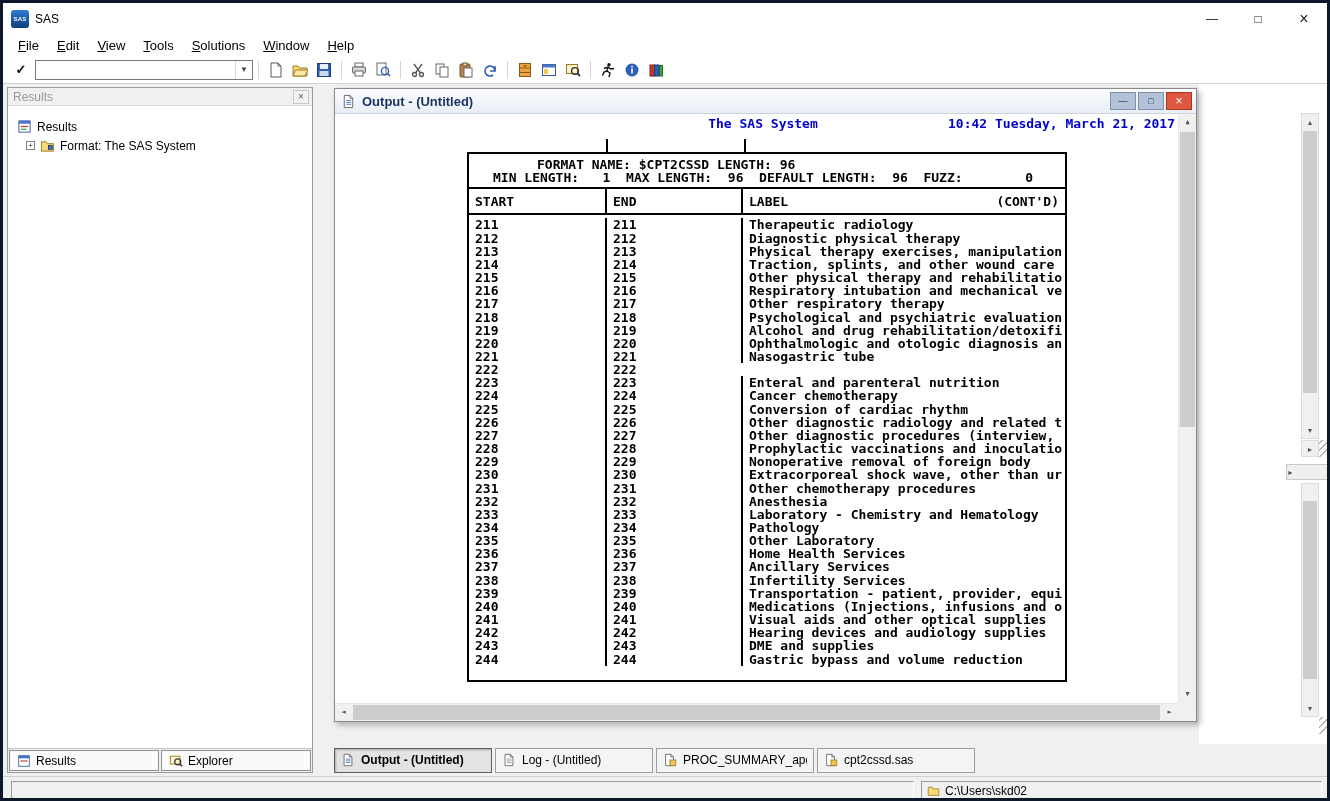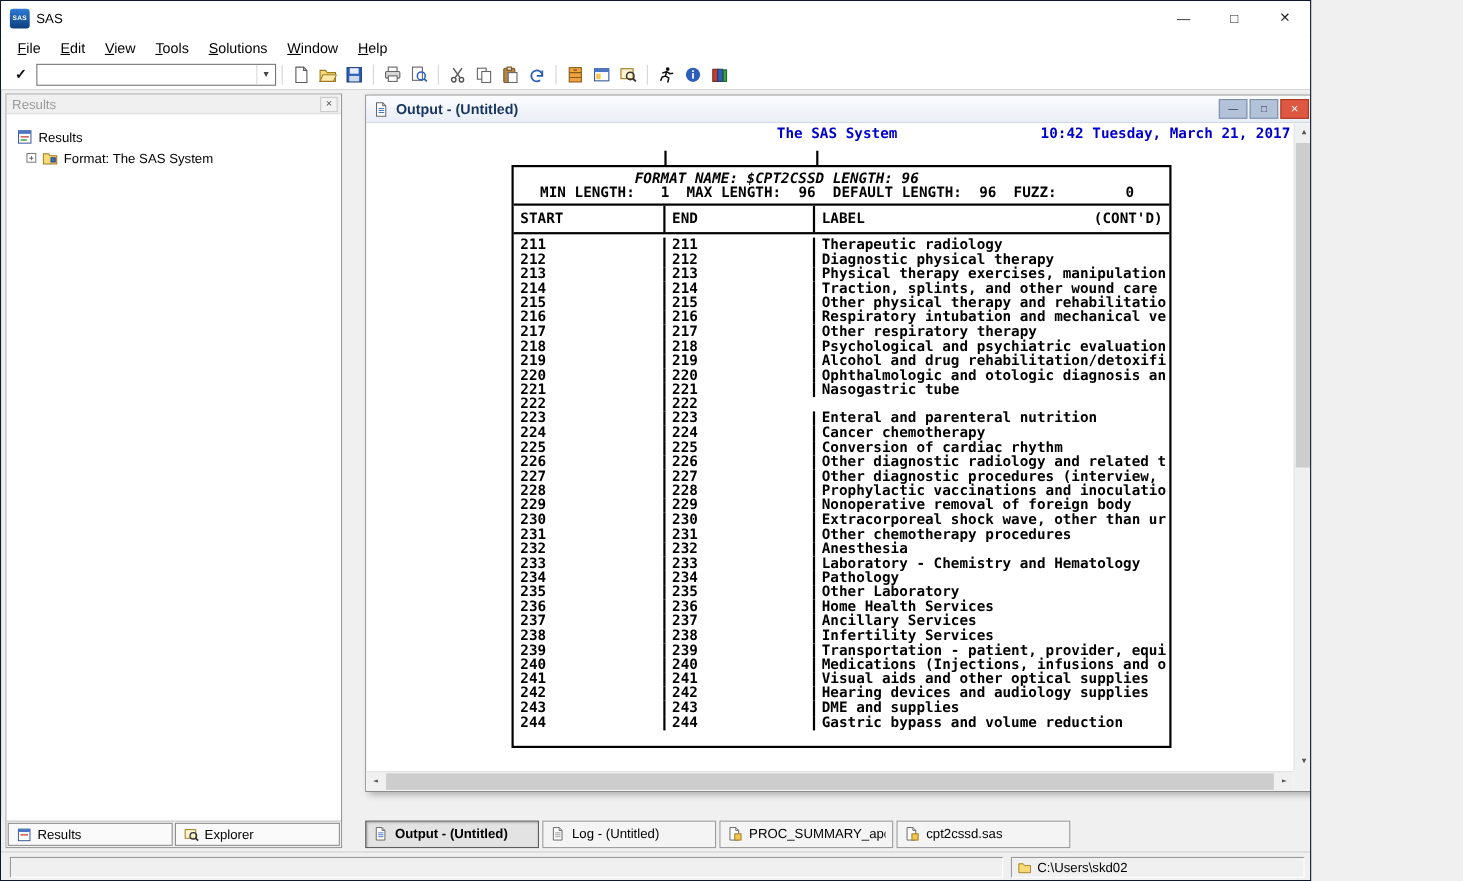--- a/index.html
+++ b/index.html
@@ -1,18 +1,18 @@
 <!DOCTYPE html>
 <html><head>
 <meta charset="utf-8">
 <style>
   * { margin:0; padding:0; box-sizing:border-box; }
   html,body { width:1330px; height:801px; }
   body { font-family:"Liberation Sans",sans-serif; background:#f0f0f0; }
-  .app { position:relative; width:1192px; height:801px; background:#f0f0f0; border:1px solid #0f172a; overflow:hidden; }
+  .app { position:relative; width:1330px; height:801px; background:#f0f0f0; border:3px solid #0f172a; overflow:hidden; }
 
   
   .titlebar { height:32px; background:#fff; display:flex; align-items:center; }
   .app-icon { width:18px; height:18px; margin:0 6px 0 8px; border-radius:3px;
               background:linear-gradient(#2f7bd4,#0d3e7c); color:#fff; font-size:6px; font-weight:bold;
               display:flex; align-items:center; justify-content:center; letter-spacing:.3px; }
   .tb-title { font-size:12px; color:#000; }
   .tb-spacer { flex:1; }
   .win-btn { width:46px; height:32px; display:flex; align-items:center; justify-content:center;
              font-size:12px; color:#222; }
@@ -90,21 +90,21 @@
 
   .page-line { position:relative; height:14px; color:#0000cc; }
   .ph-center { position:absolute; left:0; right:0; text-align:center; }
   .ph-right { position:absolute; right:2px; top:0; }
 
   
   .sas-table { position:relative; margin:21px 0 0 118px; width:600px; border:2px solid #000; background:#fff; }
   .tick { position:absolute; top:-15px; width:2px; height:13px; background:#000; }
   .tick1 { left:137px; } .tick2 { left:275px; }
   .fmt-head { border-bottom:2px solid #000; padding:4px 0 3px 0; }
-  .fmt-line1 { white-space:pre; padding-left:110px;font-style:italic; }
+  .fmt-line1 { white-space:pre; padding-left:68px; }
   .fmt-line2 { white-space:pre; padding-left:24px; }
   .thead { display:flex; border-bottom:2px solid #000; height:26px; align-items:center; }
   .c1 { width:136px; padding-left:6px; white-space:pre; }
   .c2 { width:136px; padding-left:6px; border-left:2px solid #000; white-space:pre; }
   .c3 { flex:1; padding-left:6px; border-left:2px solid #000; white-space:pre; }
   .thead .c1,.thead .c2,.thead .c3 { align-self:stretch; display:flex; align-items:center; }
   .thead .c3 { justify-content:space-between; padding-right:6px; }
   .tbody { padding:3px 0 14px 0; }
   .trow { display:flex; line-height:13.15px; }
 

